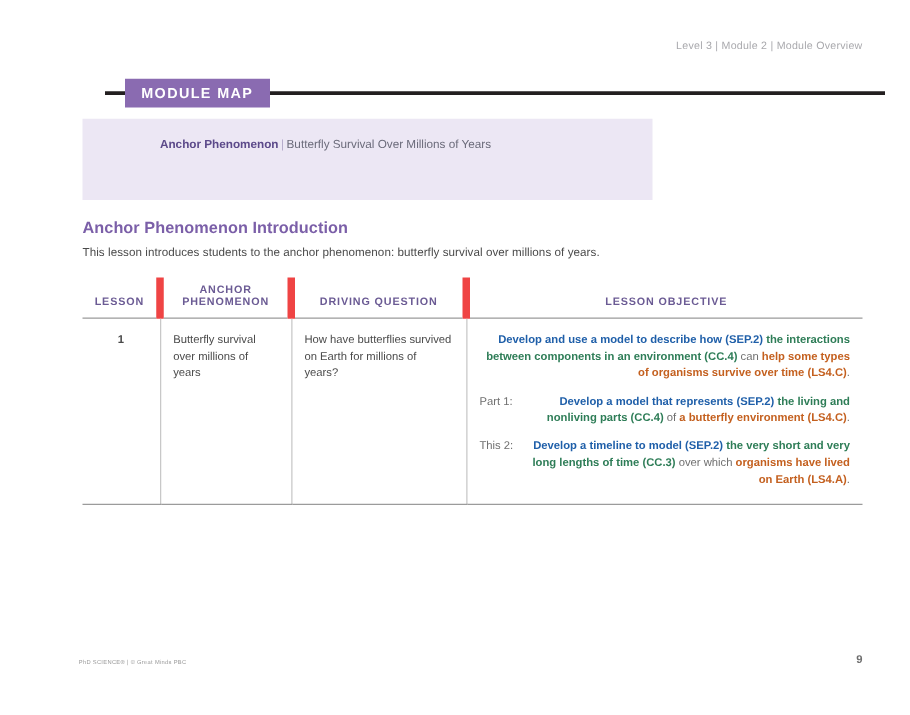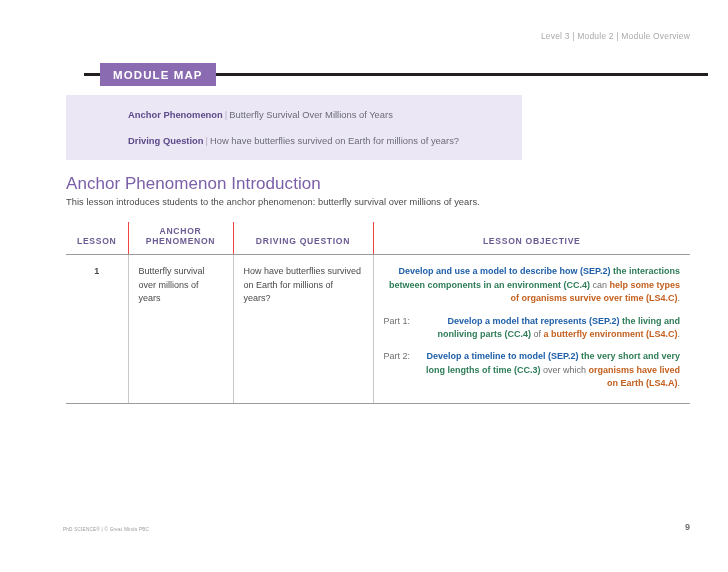--- a/index.html
+++ b/index.html
@@ -88,22 +88,22 @@
   }
   .info-value {
     color: #6b6b7a;
   }
 
   
   .section-heading {
     position: absolute;
     top: 174px;
     left: 66px;
-    font-size: 17px;
-    font-weight: normal;
+    font-size: 13px;
+    font-weight: bold;
     color: #7b5fa8;
     letter-spacing: 0.05px;
   }
   .section-intro {
     position: absolute;
     top: 197px;
     left: 66px;
     font-size: 9.3px;
     color: #4a4a4a;
     letter-spacing: 0.05px;
@@ -123,21 +123,21 @@
   }
   table.mm thead th {
     font-size: 8.6px;
     font-weight: bold;
     color: #6b5b94;
     letter-spacing: 0.7px;
     text-align: center;
     vertical-align: bottom;
     padding: 4px 6px 8px 6px;
     border-bottom: 1.4px solid #9b9b9b;
-    border-right: 1px solid #ef4444;
+    border-right: 6px solid #ef4444;
   }
   table.mm thead th:last-child { border-right: none; }
   table.mm thead th:first-child { border-left: none; }
 
   table.mm tbody td {
     vertical-align: top;
     padding: 10px 10px 12px 10px;
     border-right: 1px solid #c8c8c8;
     border-bottom: 1.4px solid #9b9b9b;
     font-size: 9px;
@@ -208,23 +208,20 @@
 <div class="running-head">Level 3  |  Module 2  |  Module Overview</div>
 
 <div class="map-rule-wrap">
   <div class="map-rule"></div>
   <div class="map-badge">MODULE MAP</div>
 </div>
 
 <div class="info-box">
   <div class="info-line">
     <span class="info-label">Anchor Phenomenon</span><span class="info-sep">|</span><span class="info-value">Butterfly Survival Over Millions of Years</span>
-  </div>
-  <div class="info-line">
-    <span class="info-label">Driving Question</span><span class="info-sep">|</span><span class="info-value">How have butterflies survived on Earth for millions of years?</span>
   </div>
 </div>
 
 <div class="section-heading">Anchor Phenomenon Introduction</div>
 <div class="section-intro">This lesson introduces students to the anchor phenomenon: butterfly survival over millions of years.</div>
 
 <div class="map-table">
   <table class="mm">
     <colgroup>
       <col class="col-lesson">
@@ -249,21 +246,21 @@
         <td>Butterfly survival over millions of years</td>
         <td>How have butterflies survived on Earth for millions of years?</td>
         <td>
           <div class="obj-main" id="obj-main"><span class="sep">Develop and use a model to describe how (SEP.2) </span><span class="cc">the interactions between components in an environment (CC.4) </span><span class="plain">can </span><span class="dci">help some types of organisms survive over time (LS4.C)</span><span class="plain">.</span></div>
           <div id="obj-parts">
               <div class="obj-part">
                 <span class="part-label">Part 1:</span>
                 <span class="part-text"><span class="sep">Develop a model that represents (SEP.2) </span><span class="cc">the living and nonliving parts (CC.4) </span><span class="plain">of </span><span class="dci">a butterfly environment (LS4.C)</span><span class="plain">.</span></span>
               </div>
               <div class="obj-part">
-                <span class="part-label">Part 2:</span>
+                <span class="part-label">This 2:</span>
                 <span class="part-text"><span class="sep">Develop a timeline to model (SEP.2) </span><span class="cc">the very short and very long lengths of time (CC.3) </span><span class="plain">over which </span><span class="dci">organisms have lived on Earth (LS4.A)</span><span class="plain">.</span></span>
               </div>
             </div>
         </td>
       </tr>
     </tbody>
   </table>
 </div>
 
 <div class="footer-left">PhD SCIENCE®  |  © Great Minds PBC</div>

